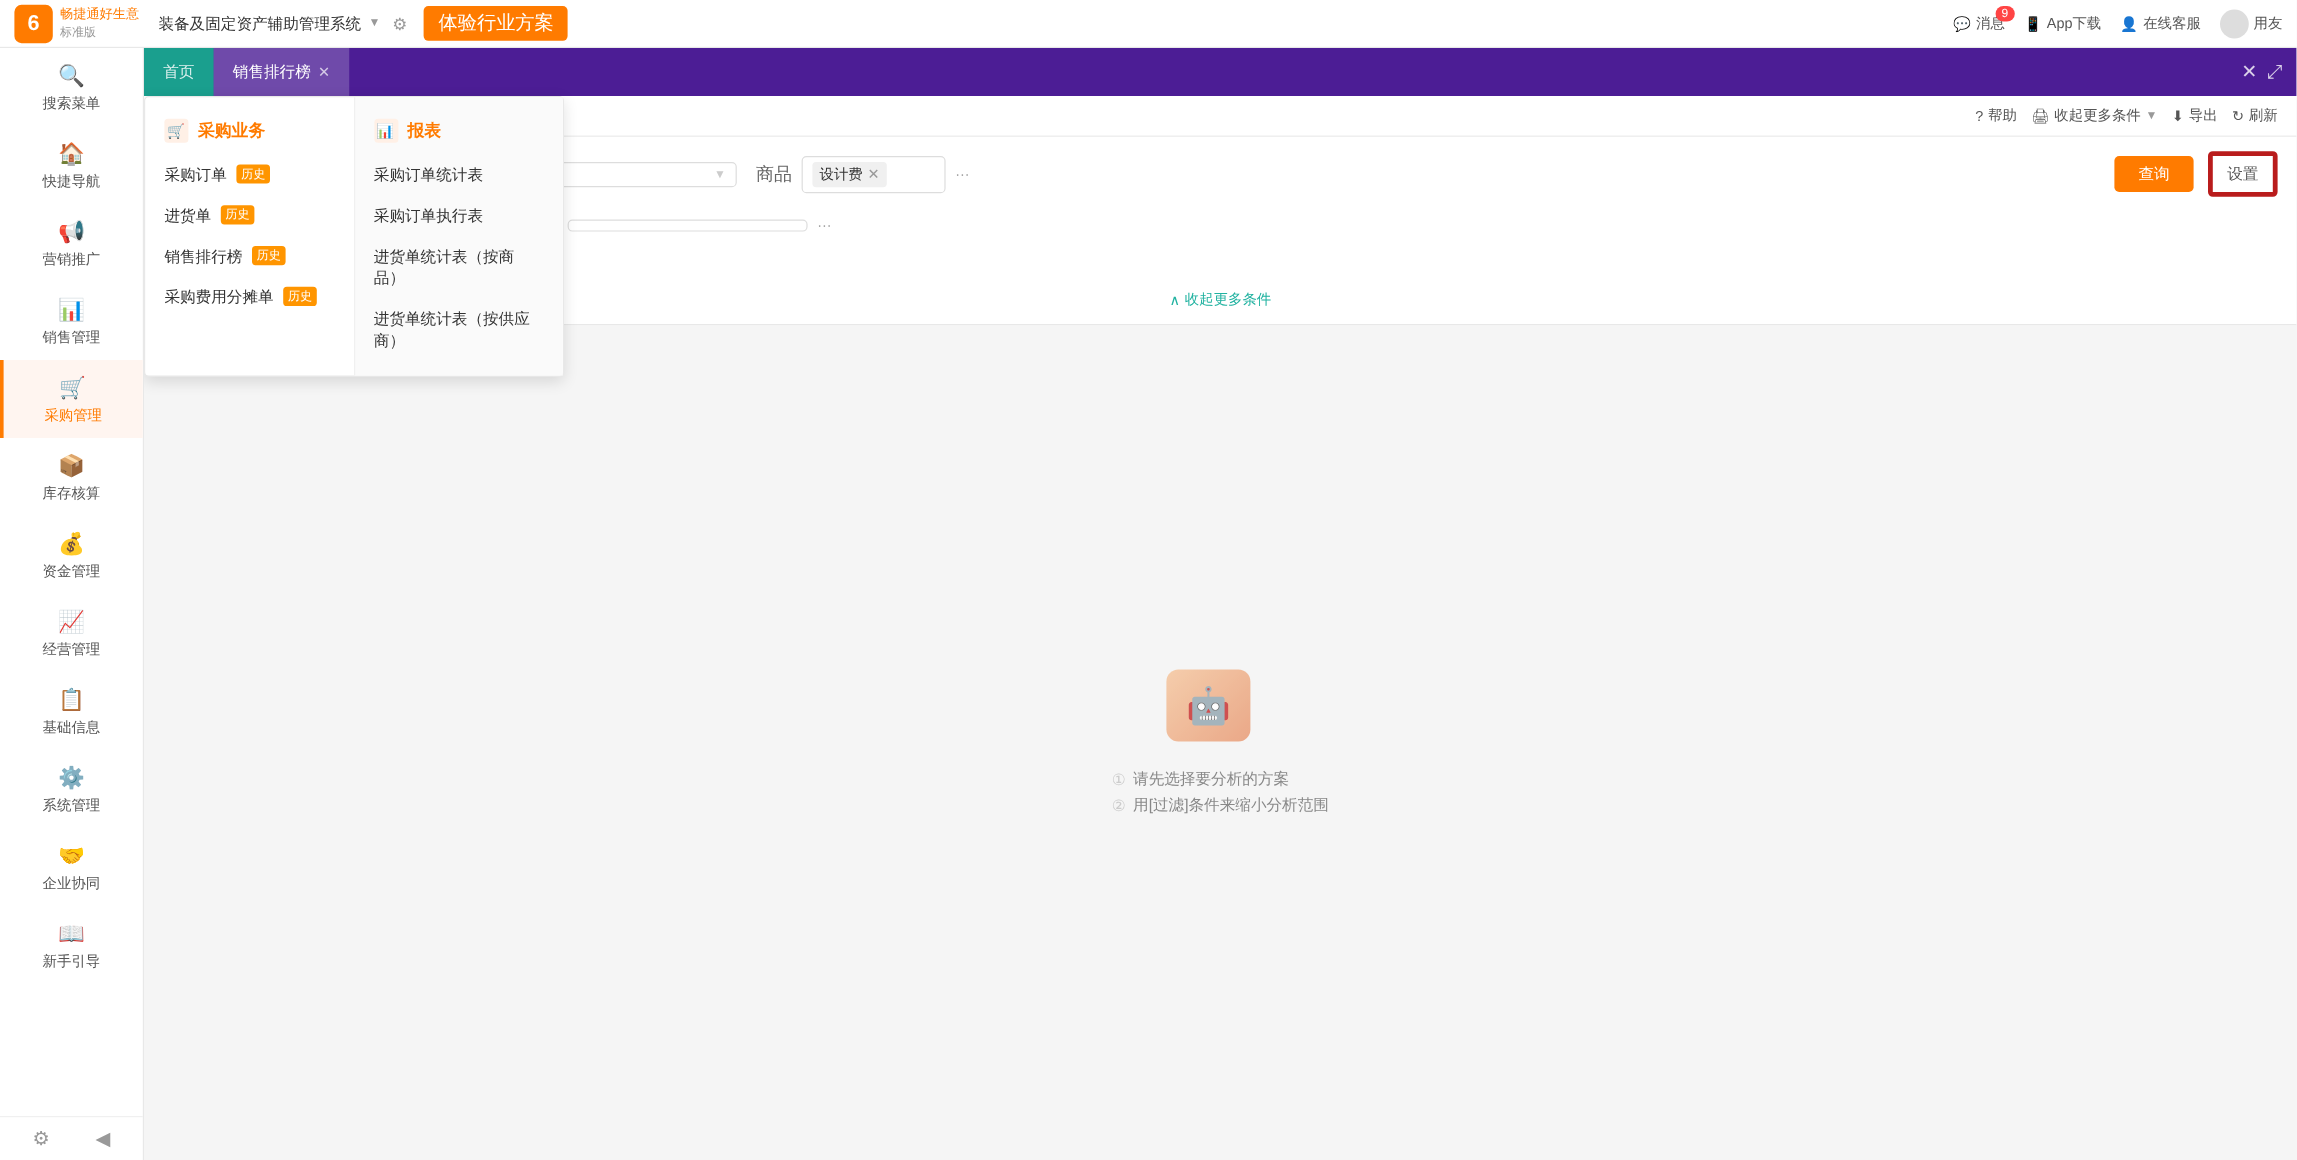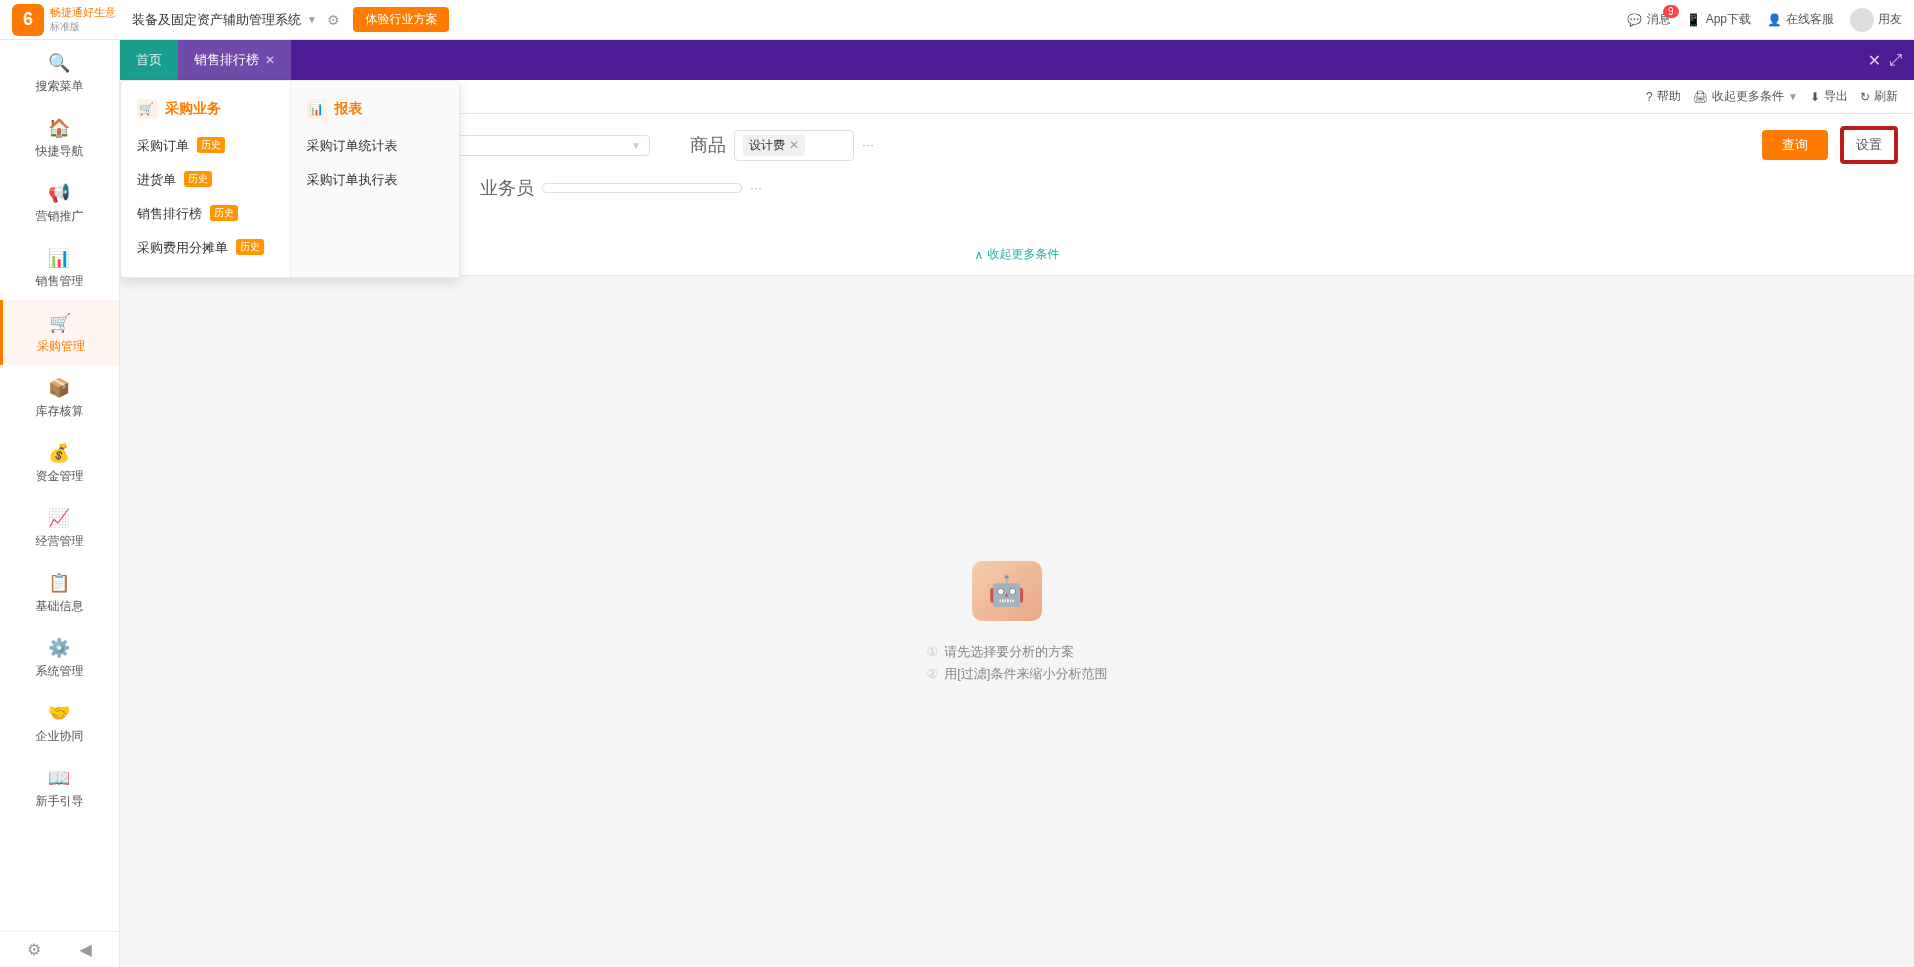--- a/index.html
+++ b/index.html
@@ -8,21 +8,21 @@
     
     .topbar { height: 40px; background: #fff; display: flex; align-items: center; padding: 0 12px; border-bottom: 1px solid #e8e8e8; flex-shrink: 0; }
     .topbar-logo { display: flex; align-items: center; gap: 6px; width: 120px; }
     .logo-icon { width: 32px; height: 32px; background: #ff7b00; border-radius: 6px; display: flex; align-items: center; justify-content: center; color: white; font-size: 18px; font-weight: bold; }
     .logo-text { font-size: 11px; color: #ff7b00; line-height: 1.3; text-align: center; }
     .logo-sub { font-size: 10px; color: #999; }
     .topbar-system { display: flex; align-items: center; gap: 6px; color: #333; font-size: 13px; flex: 1; }
     .topbar-system-name { color: #333; }
     .topbar-dropdown { color: #999; font-size: 10px; cursor: pointer; }
     .topbar-gear { color: #999; font-size: 14px; cursor: pointer; margin-left: 4px; }
-    .topbar-industry-btn { background: #ff7b00; color: white; border: none; padding: 4px 12px; border-radius: 4px; cursor: pointer; font-size: 12px; margin-left: 8px; }
+    .topbar-industry-btn { background: #ff7b00; color: white; border: none; padding: 4px 12px; border-radius: 4px; cursor: pointer; font-size: 16px; margin-left: 8px; }
     .topbar-right { display: flex; align-items: center; gap: 16px; margin-left: auto; }
     .topbar-right-item { display: flex; align-items: center; gap: 4px; color: #555; font-size: 12px; cursor: pointer; position: relative; }
     .badge { background: #ff4444; color: white; border-radius: 10px; font-size: 10px; padding: 1px 4px; position: absolute; top: -6px; right: -8px; min-width: 16px; text-align: center; }
     .user-avatar { width: 24px; height: 24px; background: #ddd; border-radius: 50%; display: flex; align-items: center; justify-content: center; }
 
     
     .main-layout { display: flex; flex: 1; overflow: hidden; }
 
     
     .sidebar { width: 120px; background: #fff; border-right: 1px solid #e8e8e8; display: flex; flex-direction: column; flex-shrink: 0; }
@@ -48,21 +48,21 @@
 
     
     .toolbar { background: #fff; padding: 8px 16px; display: flex; align-items: center; justify-content: flex-end; gap: 12px; border-bottom: 1px solid #e8e8e8; flex-shrink: 0; }
     .toolbar-btn { display: flex; align-items: center; gap: 4px; color: #555; font-size: 12px; cursor: pointer; }
 
     
     .filter-area { background: #fff; padding: 12px 16px; border-bottom: 1px solid #e8e8e8; flex-shrink: 0; }
     .filter-row { display: flex; align-items: center; gap: 16px; margin-bottom: 10px; flex-wrap: wrap; }
     .filter-row:last-child { margin-bottom: 0; }
     .filter-item { display: flex; align-items: center; gap: 8px; }
-    .filter-label { color: #666; font-size: 18px; white-space: nowrap; margin-left: 24px; }
+    .filter-label { color: #666; font-size: 15px; white-space: nowrap; }
     .filter-select { border: 1px solid #ddd; border-radius: 4px; padding: 4px 8px; font-size: 13px; min-width: 140px; color: #333; display: flex; align-items: center; gap: 4px; cursor: pointer; background: white; }
     .filter-tag { background: #f0f0f0; border-radius: 3px; padding: 2px 6px; font-size: 12px; display: flex; align-items: center; gap: 4px; }
     .filter-tag-close { color: #999; cursor: pointer; }
     .date-range { display: flex; align-items: center; gap: 4px; border: 1px solid #ddd; border-radius: 4px; padding: 4px 8px; background: white; }
     .date-quick { color: #20b2a0; font-size: 12px; cursor: pointer; }
     .btn-query { background: #ff7b00; color: white; border: none; padding: 6px 20px; border-radius: 4px; cursor: pointer; font-size: 13px; }
     .btn-settings { background: white; color: #555; border: 4px solid #b91c1c; padding: 6px 12px; border-radius: 4px; cursor: pointer; font-size: 13px; margin-left: 4px; }
     .collapse-btn { color: #20b2a0; font-size: 12px; cursor: pointer; display: flex; align-items: center; gap: 4px; }
     .filter-row-center { display: flex; justify-content: center; }
     .filter-dots { color: #999; font-size: 12px; cursor: pointer; }
@@ -338,17 +338,23 @@
         <div class="dropdown-col-header">
           <div class="dropdown-col-header-icon">📊</div>
           <span>报表</span>
         </div>
         <div class="dropdown-item">
           <span>采购订单统计表</span>
         </div>
         <div class="dropdown-item">
           <span>采购订单执行表</span>
         </div>
+        <div class="dropdown-item">
+          <span>进货单统计表（按商品）</span>
+        </div>
+        <div class="dropdown-item">
+          <span>进货单统计表（按供应商）</span>
+        </div>
       </div>
     </div>
 
   </div>
 </div>
 
 </body></html>

